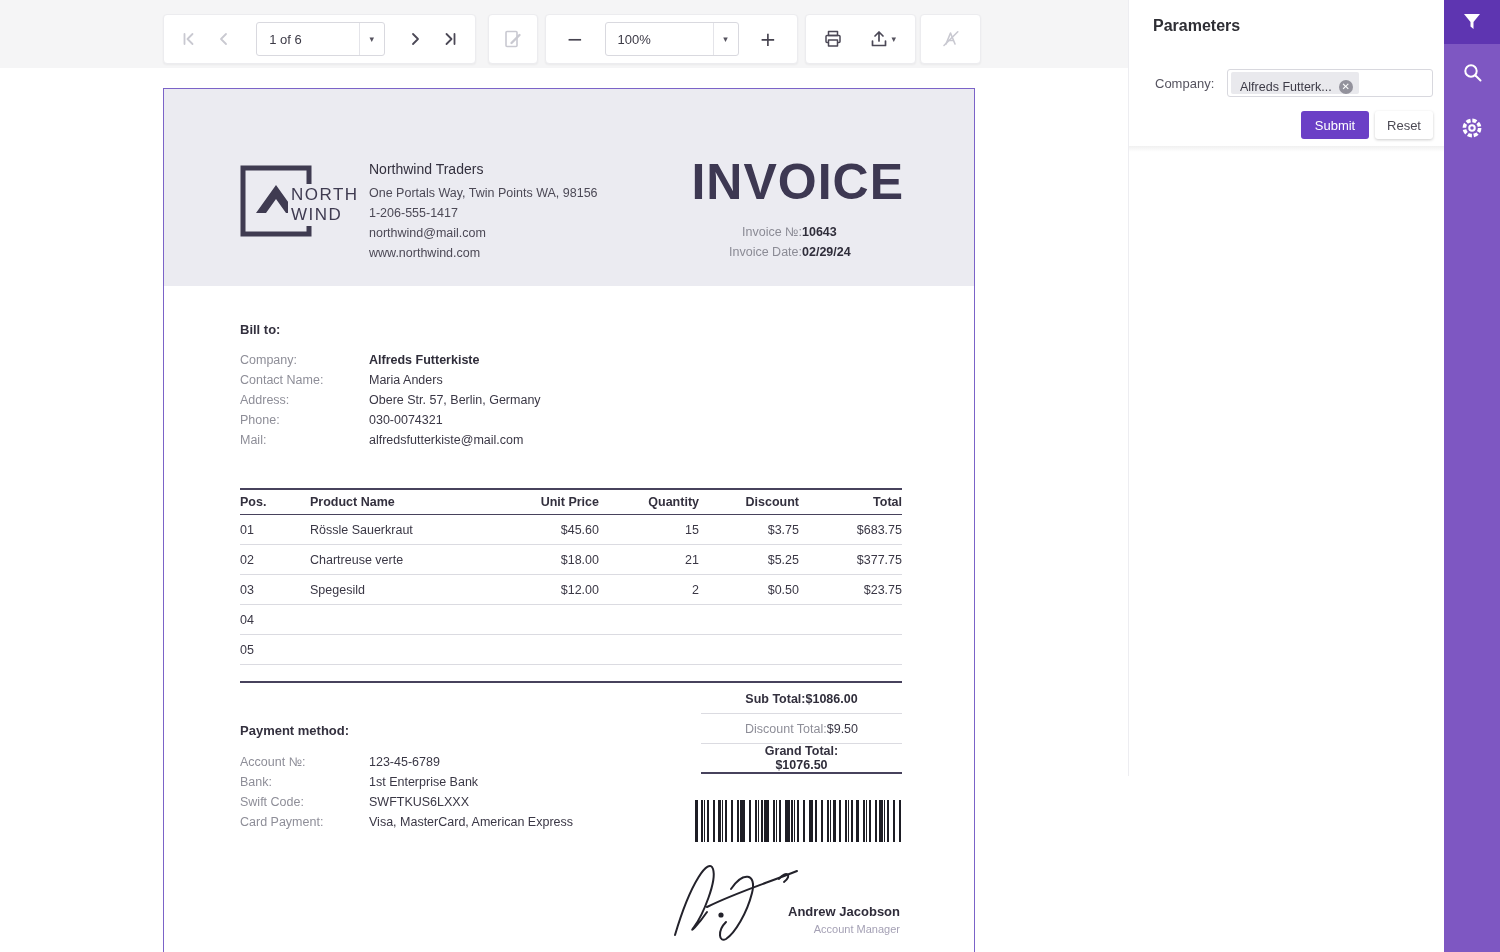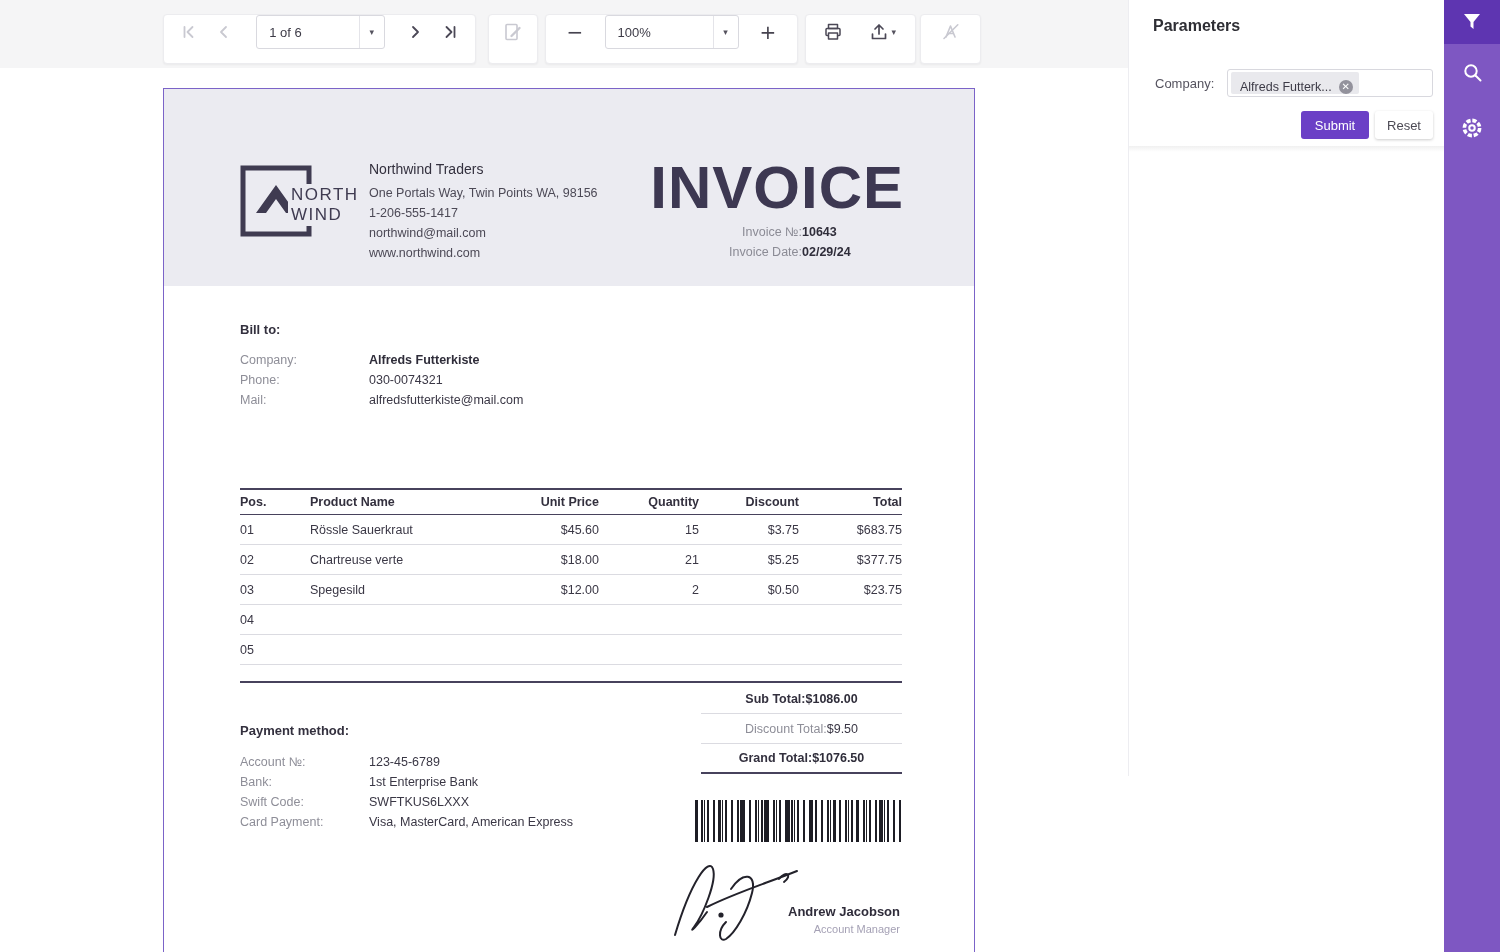--- a/index.html
+++ b/index.html
@@ -5,21 +5,21 @@
   * { margin:0; padding:0; box-sizing:border-box; }
   html,body { width:1500px; height:952px; }
   body {
     position:relative; overflow:hidden; background:#ffffff;
     font-family:"Liberation Sans", sans-serif; color:#3a3745;
   }
   
   .toolbar-strip { position:absolute; left:0; top:0; width:1128px; height:68px; background:#f5f5f6; }
   .tb-group {
     position:absolute; top:14px; height:50px; background:#fff;
-    border:1px solid #ececef; border-radius:4px; display:flex; align-items:flex-start;
+    border:1px solid #ececef; border-radius:4px; display:flex; align-items:center;
     box-shadow:0 1px 2px rgba(30,30,40,.05);
   }
   .tb-nav { left:163px; width:313px; padding:0 8px; gap:2px; }
   .tb-edit { left:488px; width:50px; justify-content:center; }
   .tb-zoom { left:545px; width:253px; padding:0 12px; justify-content:space-between; }
   .tb-print { left:805px; width:111px; justify-content:space-evenly; }
   .tb-misc { left:920px; width:61px; justify-content:center; }
   .icon-btn {
     width:34px; height:34px; border:none; background:transparent; border-radius:4px;
     display:flex; align-items:center; justify-content:center; cursor:pointer; padding:0;
@@ -47,42 +47,42 @@
   .inv-band { position:absolute; left:0; top:0; right:0; height:197px; background:#ebebf1; }
   .logo-box { position:absolute; left:76px; top:76px; width:72px; height:72px; }
   .logo-text {
     position:absolute; left:124px; top:95px; font-size:17px; letter-spacing:1.5px;
     color:#3f3b51; line-height:20px; background:#ebebf1; padding:1px 3px; font-weight:500;
   }
   .company-info { position:absolute; left:205px; top:72px; }
   .ci-name { font-size:14px; font-weight:normal; color:#33303e; margin-bottom:6px; }
   .ci-line { font-size:12.5px; color:#4c4956; line-height:20px; }
   .inv-title {
-    position:absolute; top:64px; right:70px; font-size:60px; font-weight:800;
+    position:absolute; top:64px; right:70px; font-size:50px; font-weight:800;
     color:#3d3852; letter-spacing:1px;
   }
   .inv-meta { position:absolute; top:133px; right:68px; }
   .meta-row { display:flex; line-height:20px; }
   .meta-lbl { width:120px; text-align:right; color:#8b8b95; font-size:12.5px; }
   .meta-val { width:104px; color:#2f2d3a; font-size:12.5px; font-weight:bold; }
   .sec-heading { position:absolute; left:76px; font-size:13px; font-weight:bold; color:#33303e; }
   .kv-rows { position:absolute; left:76px; line-height:20px; font-size:12.5px; }
   .kv-row { display:flex; }
   .kv-lbl { width:129px; color:#8e8e98; }
   .kv-val { color:#3a3745; }
   .kv-val.bold { font-weight:bold; color:#2f2d3a; }
   .items { position:absolute; left:76px; top:399px; width:662px; }
   .thead, .trow { display:grid; grid-template-columns:70px 190px 99px 100px 100px 103px; align-items:center; }
   .thead { height:27px; border-top:2px solid #47425c; border-bottom:1px solid #47425c; font-weight:bold; color:#33303e; }
   .trow { height:30px; border-bottom:1px solid #dbdbe1; color:#3a3745; }
   .c-right { text-align:right; }
   .table-endline { position:absolute; left:76px; top:592px; width:662px; border-top:2px solid #47425c; }
   .totals { position:absolute; left:537px; top:595px; width:201px; }
   .tot-row { display:flex; justify-content:center; align-items:center; height:30px; border-bottom:1px solid #dbdbe1; }
-  .tot-row.grand { border-bottom:2px solid #47425c; }
+  .tot-row.grand { border-bottom:2px solid #47425c;flex-direction:column; }
   .tot-lbl { font-weight:bold; color:#33303e; }
   .tot-lbl.gray { font-weight:normal; color:#8e8e98; }
   .tot-val { font-weight:bold; color:#2f2d3a; }
   .tot-val.normal { font-weight:normal; color:#3a3745; }
   .barcode {
     position:absolute; left:531px; top:711px; width:207px; height:42px;
     background-image:
       repeating-linear-gradient(90deg,#1d1d24 0 2px,transparent 2px 6px),
       repeating-linear-gradient(90deg,#1d1d24 0 1px,transparent 1px 9px),
       repeating-linear-gradient(90deg,#1d1d24 0 3px,transparent 3px 23px);
@@ -245,20 +245,28 @@
       <span class="meta-lbl">Invoice Date:</span>
       <span class="meta-val">02/29/24</span>
     </div>
   </div>
 
   <div class="sec-heading" style="top:233px">Bill to:</div>
   <div class="kv-rows" style="top:261px">
     <div class="kv-row">
       <span class="kv-lbl">Company:</span>
       <span class="kv-val bold">Alfreds Futterkiste</span>
+    </div>
+    <div class="kv-row">
+      <span class="kv-lbl">Contact Name:</span>
+      <span class="kv-val">Maria Anders</span>
+    </div>
+    <div class="kv-row">
+      <span class="kv-lbl">Address:</span>
+      <span class="kv-val">Obere Str. 57, Berlin, Germany</span>
     </div>
     <div class="kv-row">
       <span class="kv-lbl">Phone:</span>
       <span class="kv-val">030-0074321</span>
     </div>
     <div class="kv-row">
       <span class="kv-lbl">Mail:</span>
       <span class="kv-val">alfredsfutterkiste@mail.com</span>
     </div>
   </div>

